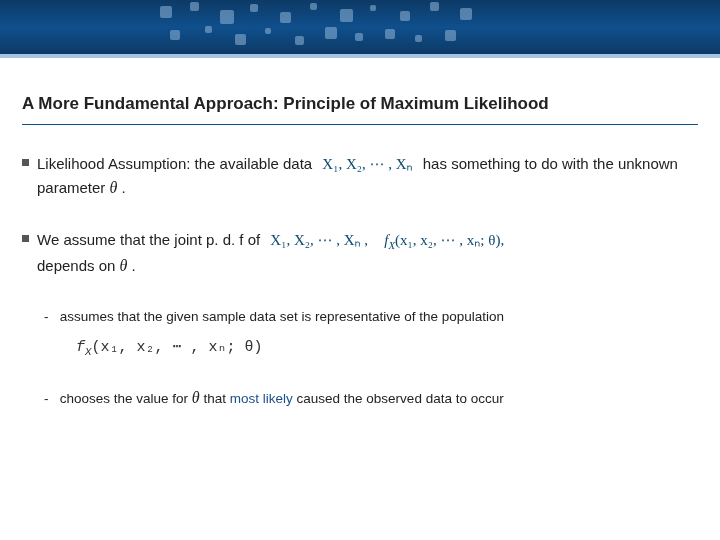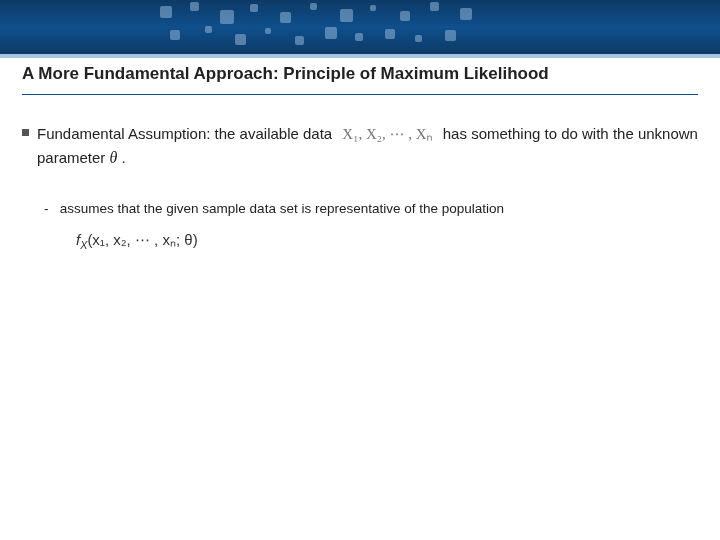--- a/index.html
+++ b/index.html
@@ -29,21 +29,21 @@
   .banner .dots span {
     position: absolute;
     border-radius: 2px;
     background: #9cc0e0;
   }
   .banner-underline {
     height: 4px;
     background: #a6c4df;
   }
   .slide-body {
-    padding: 6px 22px 0 22px;
+    padding: 36px 22px 0 22px;
   }
   .title {
     font-size: 17px;
     font-weight: bold;
     color: #222;
     border-bottom: 1.5px solid #0f4f8c;
     padding-bottom: 10px;
     margin-bottom: 28px;
   }
   .bullet {
@@ -61,21 +61,21 @@
     margin-top: 6px;
     margin-right: 8px;
     flex-shrink: 0;
   }
   .bullet .content {
     flex: 1;
   }
   .mathseq {
     font-family: 'Times New Roman', Times, serif;
     font-size: 15px;
-    color: #737373;
+    color: #0c4a6e;
     padding: 0 6px;
   }
   .theta {
     font-family: 'Times New Roman', Times, serif;
     font-style: italic;
     font-size: 16px;
   }
   .subitems {
     margin-left: 22px;
     margin-top: 23px;
@@ -87,21 +87,21 @@
     line-height: 1.5;
   }
   .subitem .dash {
     display: inline-block;
     width: 12px;
   }
   .emph {
     color: #1b4f8a;
   }
   .formula {
-    font-family: Liberation Sans, sans-serif;
+    font-family: Liberation Mono, monospace;
     font-size: 15px;
     color: #333;
     margin: 10px 0 18px 32px;
   }
   .sub {
     font-size: 0.72em;
     vertical-align: sub;
     font-style: italic;
   }
 </style>
@@ -135,33 +135,55 @@
 </div>
 <div class="banner-underline"></div>
 
 <div class="slide-body">
 
   <div class="title">A More Fundamental Approach: Principle of Maximum Likelihood</div>
 
   <div class="bullet">
     <div class="sq"></div>
     <div class="content">
-      <span>Fundamental Assumption: the available data </span>
+      <span>Likelihood Assumption: the available data </span>
       <span class="mathseq">X₁, X₂, ⋯ , Xₙ</span>
       <span> has something to do with the unknown parameter </span>
       <span class="theta">θ</span>
       <span> .</span>
     </div>
   </div>
 
+  <div class="bullet">
+    <div class="sq"></div>
+    <div class="content">
+      <span>We assume that the joint p. d. f of </span>
+      <span class="mathseq">X₁, X₂, ⋯ , Xₙ ,</span>
+      <span class="mathseq">
+        <i>f</i><span class="sub">X</span><span>(x₁, x₂, ⋯ , xₙ; θ),</span>
+      </span>
+      <br>
+      <span>depends on </span>
+      <span class="theta">θ</span>
+      <span>.</span>
+    </div>
+  </div>
 
 
   <div class="subitems">
     <div class="subitem">
       <span class="dash">-</span>
       <span>assumes that the given sample data set is representative of the population</span>
       <div class="formula">
         <i>f</i><span class="sub">X</span><span>(x₁, x₂, ⋯ , xₙ; θ)</span>
       </div>
     </div>
+    <div class="subitem">
+      <span class="dash">-</span>
+      <span>chooses the value for </span>
+      <span class="theta">θ</span>
+      <span> that </span>
+      <span class="emph">most likely</span>
+      <span> caused the observed data to occur</span>
+    </div>
   </div>
 
 </div>
 
 </body></html>

